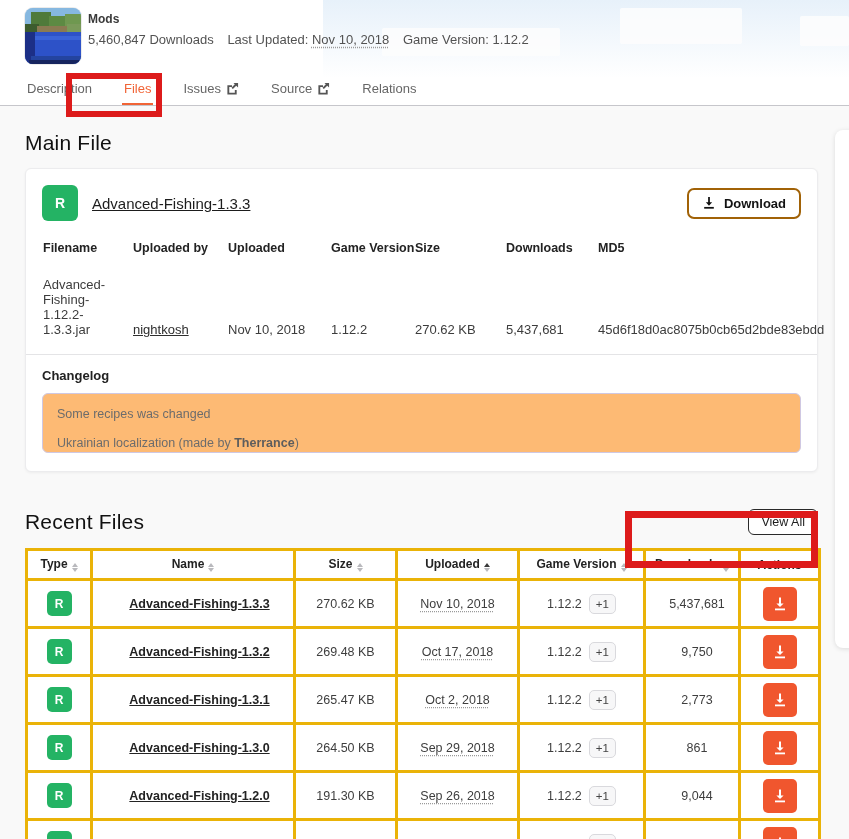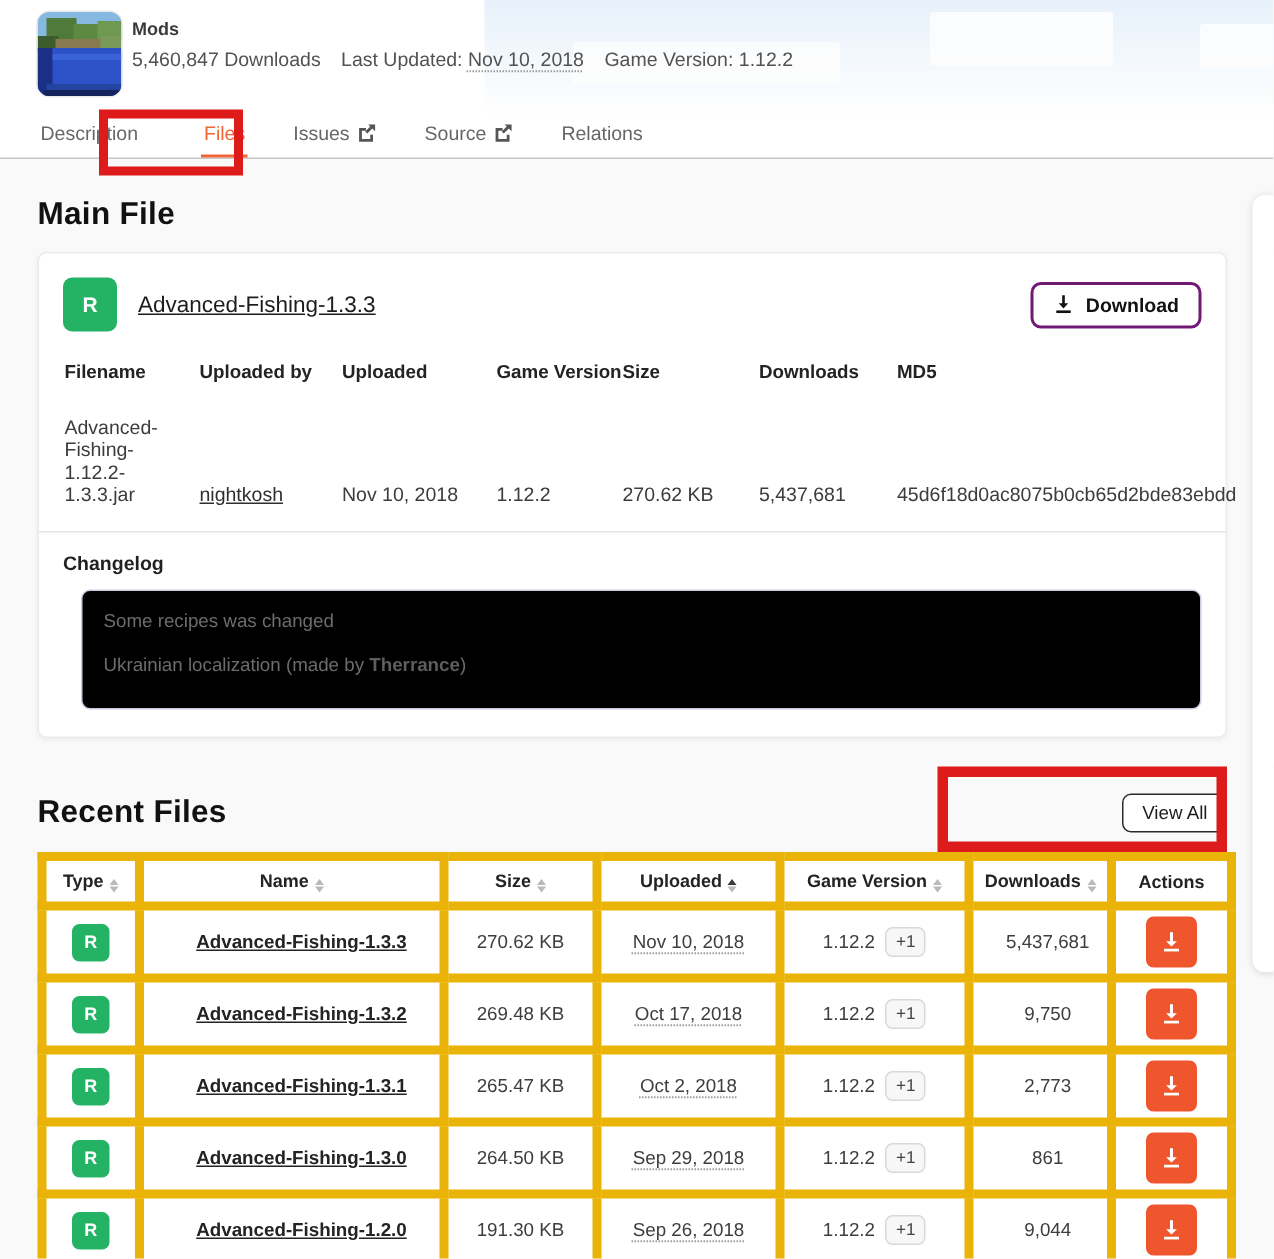--- a/index.html
+++ b/index.html
@@ -33,74 +33,74 @@
   .title-block { position:absolute; left:88px; top:9px; }
   .proj-title { font-size:15px; font-weight:bold; color:#1c1c1c; }
   .proj-cat   { font-size:12px; font-weight:bold; color:#3a3a3a; margin-top:3px; }
   .proj-stats { font-size:13px; color:#525252; margin-top:6px; }
   .proj-stats .sep { display:inline-block; width:10px; }
   .dotted-abbr { text-decoration:underline dotted #9a9a9a; text-underline-offset:3px; }
 
   
   .tabs { position:absolute; left:25px; bottom:0; display:flex; align-items:flex-end; gap:28px;justify-content:space-between; }
   .tab { font-size:13px; color:#666; padding:6px 2px 9px; cursor:pointer; display:flex; align-items:center; gap:5px; position:relative; }
-  .tab.active { color:#f16436;margin-left:12px; }
+  .tab.active { color:#f16436; }
   .tab.active::after { content:""; position:absolute; left:0; right:0; bottom:0; height:2px; background:#f16436; }
   .ext-icon { width:13px; height:13px; display:inline-block; }
 
   
   .content { padding:0 31px 0 25px; }
-  h2.section { font-size:21px; font-weight:bold; color:#111; letter-spacing:.2px; }
+  h2.section { font-size:21px; font-weight:normal; color:#111; letter-spacing:.2px; }
   .section-mainfile { margin:25px 0 13px; }
   .section-row { display:flex; justify-content:space-between; align-items:center; margin:37px 0 13px; }
 
   
   .card {
     background:#fff; border:1px solid #ececee; border-radius:6px;
     box-shadow:0 1px 3px rgba(0,0,0,.05); padding:16px 16px 18px;
   }
   .card-head { display:flex; align-items:center; }
   .badge-r {
     width:36px; height:36px; border-radius:6px; background:#24b364;
     color:#fff; font-weight:bold; font-size:14px;
     display:flex; align-items:center; justify-content:center; flex:0 0 auto;
   }
   .main-name { margin-left:14px; font-size:15px; color:#1d1d1d; text-decoration:underline; cursor:pointer; }
   .btn-download {
     margin-left:auto; display:flex; align-items:center; gap:8px;
-    background:#fff; border:2px solid #701a75; border-radius:7px;
+    background:#fff; border:2px solid #a16207; border-radius:7px;
     padding:6px 13px; font-size:13px; font-weight:bold; color:#121212; cursor:pointer;
   }
   .dl-glyph { width:14px; height:14px; }
 
   .details {
     display:grid; margin-top:20px; padding:0 1px;
     grid-template-columns:90px 95px 103px 84px 91px 92px 1fr;
     font-size:12.5px; row-gap:18px;
   }
   .details .dh { font-weight:bold; color:#232323; padding-bottom:4px; }
   .details .dv { align-self:end; color:#3c3c3c; font-size:13px; padding-right:10px; overflow-wrap:break-word; }
   .uploader-link { font-weight:normal; color:#2e2e2e; text-decoration:underline; cursor:pointer; }
 
   .card hr { border:none; border-top:1px solid #e4e4e6; margin:17px -16px 13px; }
   .changelog-label { font-size:13px; font-weight:bold; color:#222; margin-bottom:10px; }
   .changelog-box {
-    border:1px solid #cfc8e2; background:#000000; border-radius:6px;
-    padding:13px 14px 22px; font-size:12.5px; color:#6c6c6c;margin-left:12px;
+    border:1px solid #cfc8e2; background:#fdba74; border-radius:6px;
+    padding:13px 14px 2px; font-size:12.5px; color:#6c6c6c;
   }
   .changelog-box p + p { margin-top:15px; }
   .changelog-box b { color:#5d5d5d; }
 
   
   .btn-viewall {
     background:#fff; border:1px solid #2a2a2a; border-radius:6px;
     padding:5px 12px; font-size:12.5px; color:#1d1d1d; cursor:pointer;
   }
   table.files { border-collapse:collapse; width:793px; background:#fff; table-layout:fixed; }
-  table.files th, table.files td { border:6px solid #eab308; }
+  table.files th, table.files td { border:3px solid #eab308; }
   table.files th {
     font-size:12px; color:#232323; padding:6px 4px; background:#fff;
     text-align:center; white-space:nowrap;
   }
   table.files td { height:48px; font-size:12.5px; color:#3e3e3e; text-align:center; }
   td.cell-type { }
   .badge-r.small { width:25px; height:25px; font-size:12px; border-radius:5px; margin:0 auto; }
   td.cell-name { text-align:left; padding-left:13px; }
   .file-link { font-weight:bold; color:#232323; text-decoration:underline; cursor:pointer; font-size:12.5px; }
   td.cell-downloads { text-align:left; padding-left:10px; }

